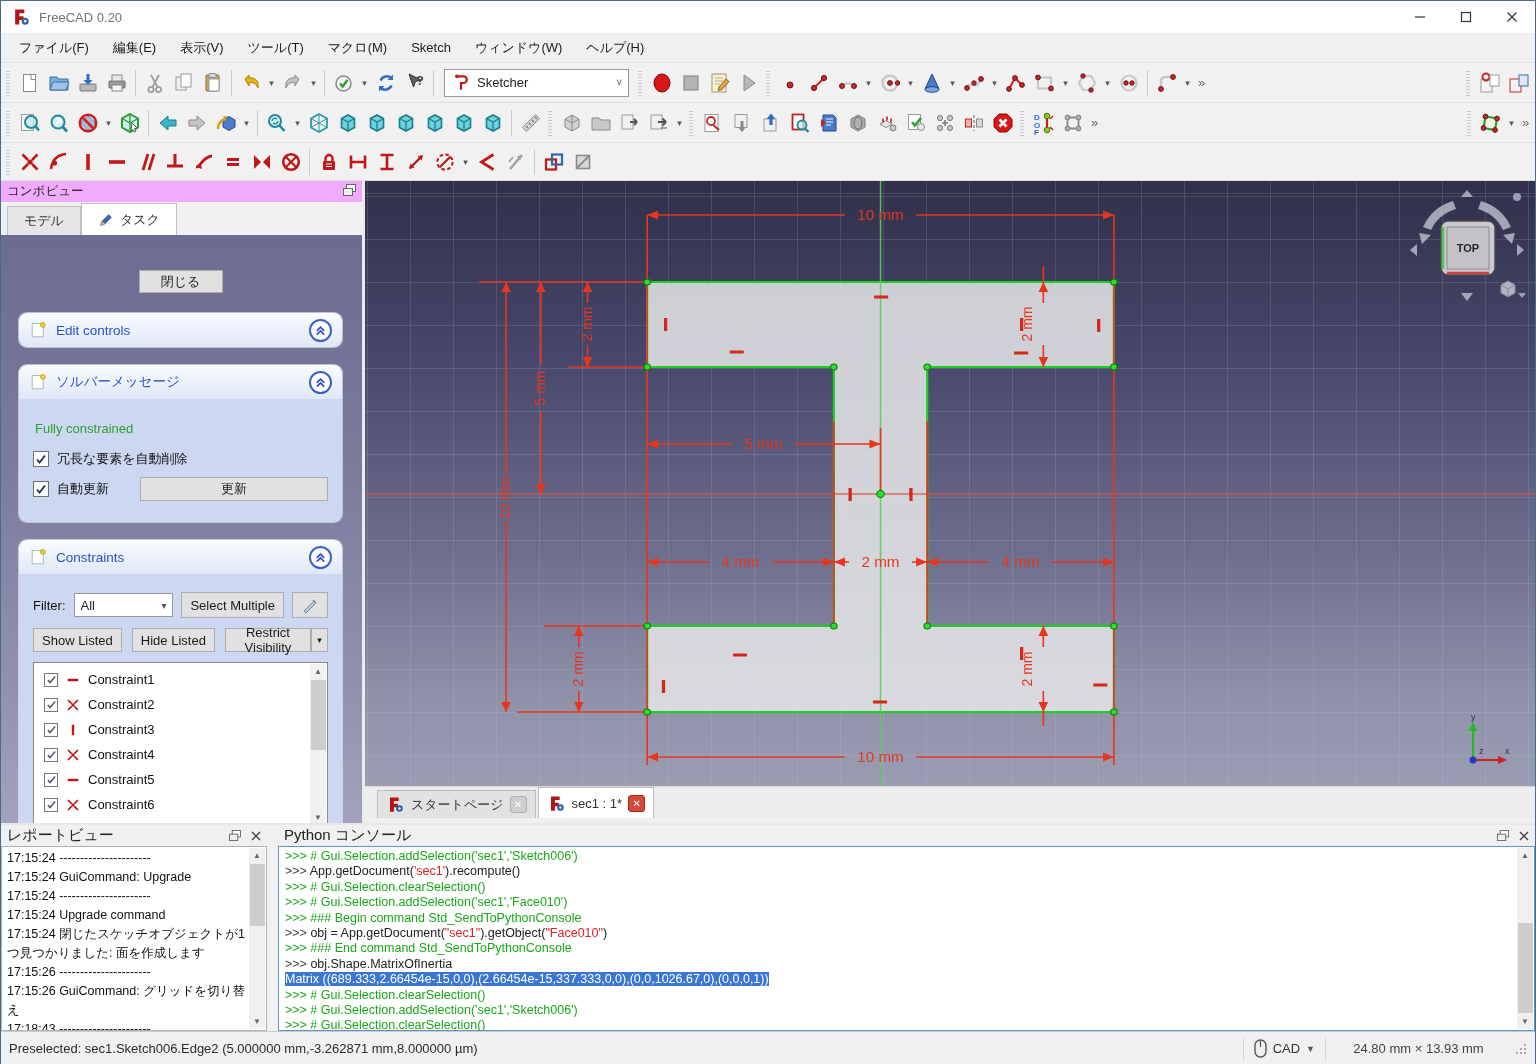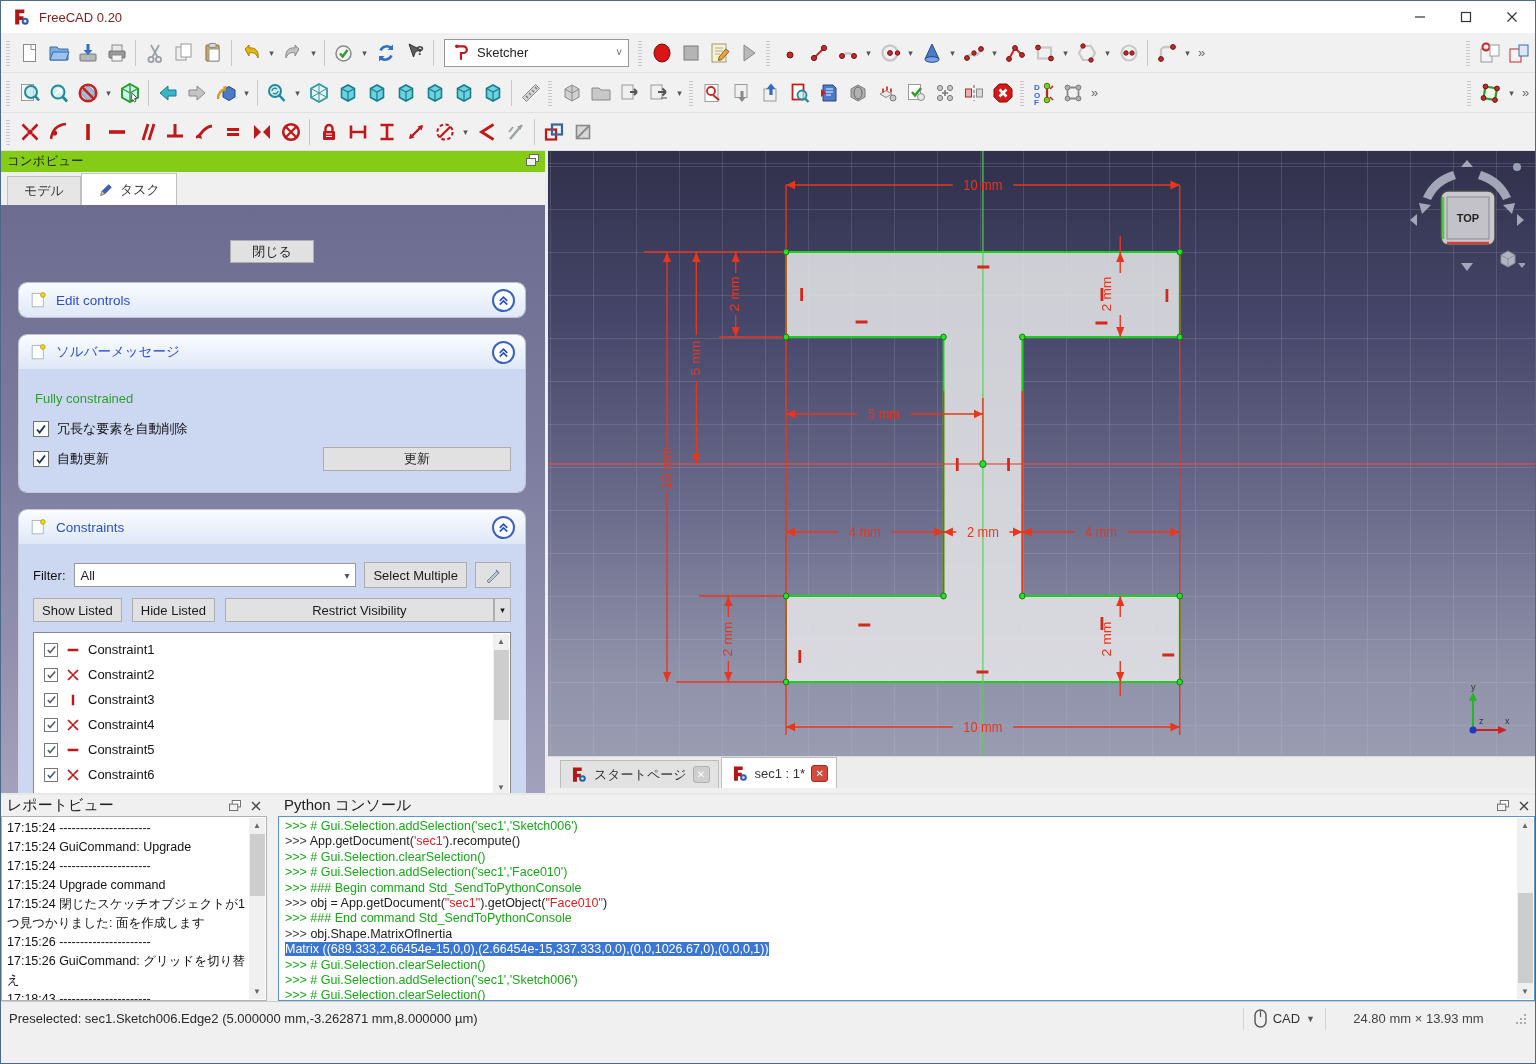--- a/index.html
+++ b/index.html
@@ -3,21 +3,21 @@
 <meta charset="utf-8">
 <style>
   * { margin:0; padding:0; box-sizing:border-box; }
   html,body { width:1536px; height:1064px; overflow:hidden; }
   body { font-family:"Liberation Sans","DejaVu Sans",sans-serif; font-size:13px; color:#222; background:#fff; }
   #win { position:relative; width:1536px; height:1064px; border:1px solid #4a6a8a; display:flex; flex-direction:column; background:#f0f0f0; }
 
   
   .titlebar { height:32px; background:#fff; display:flex; align-items:center; flex:none; }
   .titlebar .app-icon { width:20px; height:20px; margin:0 8px 0 10px; }
-  .titlebar .title-text { font-size:13px; color:#7f1d1d; }
+  .titlebar .title-text { font-size:13px; color:#737373; }
   .win-controls { margin-left:auto; display:flex; height:32px; }
   .win-ctl { width:46px; height:32px; display:flex; align-items:center; justify-content:center; color:#333; }
   .win-ctl svg { width:12px; height:12px; }
 
   
   .menubar { height:30px; background:#f0f0f0; display:flex; align-items:center; padding-left:6px; flex:none; border-bottom:1px solid #e4e4e4; }
   .menu-item { padding:5px 12px; font-size:13px; color:#1a1a1a; }
 
   
   .tbrow { height:40px; background:#f1f1f1; display:flex; align-items:center; flex:none; border-bottom:1px solid #e0e0e0; padding:0 2px; }
@@ -29,21 +29,21 @@
   .tb-dd { width:13px; font-size:9px; color:#555; text-align:center; }
   .tb-ovf { width:15px; color:#666; font-size:13px; text-align:center; }
   .tb-flex { flex:1; }
   .wb-combo { width:185px; height:28px; background:#fff; border:1px solid #999; display:flex; align-items:center; margin:0 6px; padding:0 6px; }
   .wb-combo svg { width:20px; height:20px; margin-right:6px; }
   .wb-combo .wb-label { flex:1; font-size:13px; }
   .wb-combo .wb-chev { color:#555; font-size:10px; }
 
   
   .main { height:642px; display:flex; flex:none; }
-  .left { width:547px; flex:none; display:flex; flex-direction:column; border-right:3px solid #ececec; background:#84cc16; }
+  .left { width:364px; flex:none; display:flex; flex-direction:column; border-right:3px solid #ececec; background:#f0abfc; }
   .cv-header { height:21px; display:flex; align-items:center; padding:0 6px; font-size:12.5px; color:#222; }
   .cv-float { margin-left:auto; }
   .cv-tabs { height:33px; display:flex; align-items:flex-end; padding-left:6px; background:#f0f0f0; }
   .cv-tab { height:29px; padding:0 16px; display:flex; align-items:center; gap:6px; font-size:13px; border:1px solid #c0c0c0; border-bottom:none; background:#e6e6e6; color:#333; }
   .cv-tab.active { background:#fff; height:32px; }
   .cv-content { flex:1; position:relative; background:linear-gradient(180deg,#6c6c90 0%,#7b7b9e 40%,#9090ae 75%,#a2a2bc 100%); overflow:hidden; padding:9px 20px 0 18px; }
   .vs-arrow { height:15px; display:flex; align-items:center; justify-content:center; font-size:8px; color:#666; }
   .vs-thumb { position:absolute; left:1px; width:15px; background:#cdcdcd; }
   .btn { background:#e1e1e1; border:1px solid #adadad; font-size:13px; color:#1a1a1a; display:inline-flex; align-items:center; justify-content:center; }
   .close-task { display:block; width:84px; height:23px; margin:26px auto 20px auto; }
@@ -159,20 +159,30 @@
           </svg>
         </span>
       <span class="win-ctl">
           <svg viewBox="0 0 12 12">
             <path d="M1.5 1.5l9 9M10.5 1.5l-9 9" stroke="#333" stroke-width="1.2"></path>
           </svg>
         </span>
     </div>
   </div>
 
+  <div class="menubar">
+      <span class="menu-item">ファイル(F)</span>
+      <span class="menu-item">編集(E)</span>
+      <span class="menu-item">表示(V)</span>
+      <span class="menu-item">ツール(T)</span>
+      <span class="menu-item">マクロ(M)</span>
+      <span class="menu-item">Sketch</span>
+      <span class="menu-item">ウィンドウ(W)</span>
+      <span class="menu-item">ヘルプ(H)</span>
+    </div>
 
   <div class="tbrow" id="tb1">
       <div class="tb-handle"></div>
       <button class="tb-btn">
         <svg viewBox="0 0 24 24">
           <rect x="5.5" y="3.5" width="12" height="17" fill="#fff" stroke="#8a8a8a"></rect>
           <path d="M13 3.5v5h4.5" fill="none" stroke="#8a8a8a"></path>
         </svg>
       </button>
       <button class="tb-btn">

